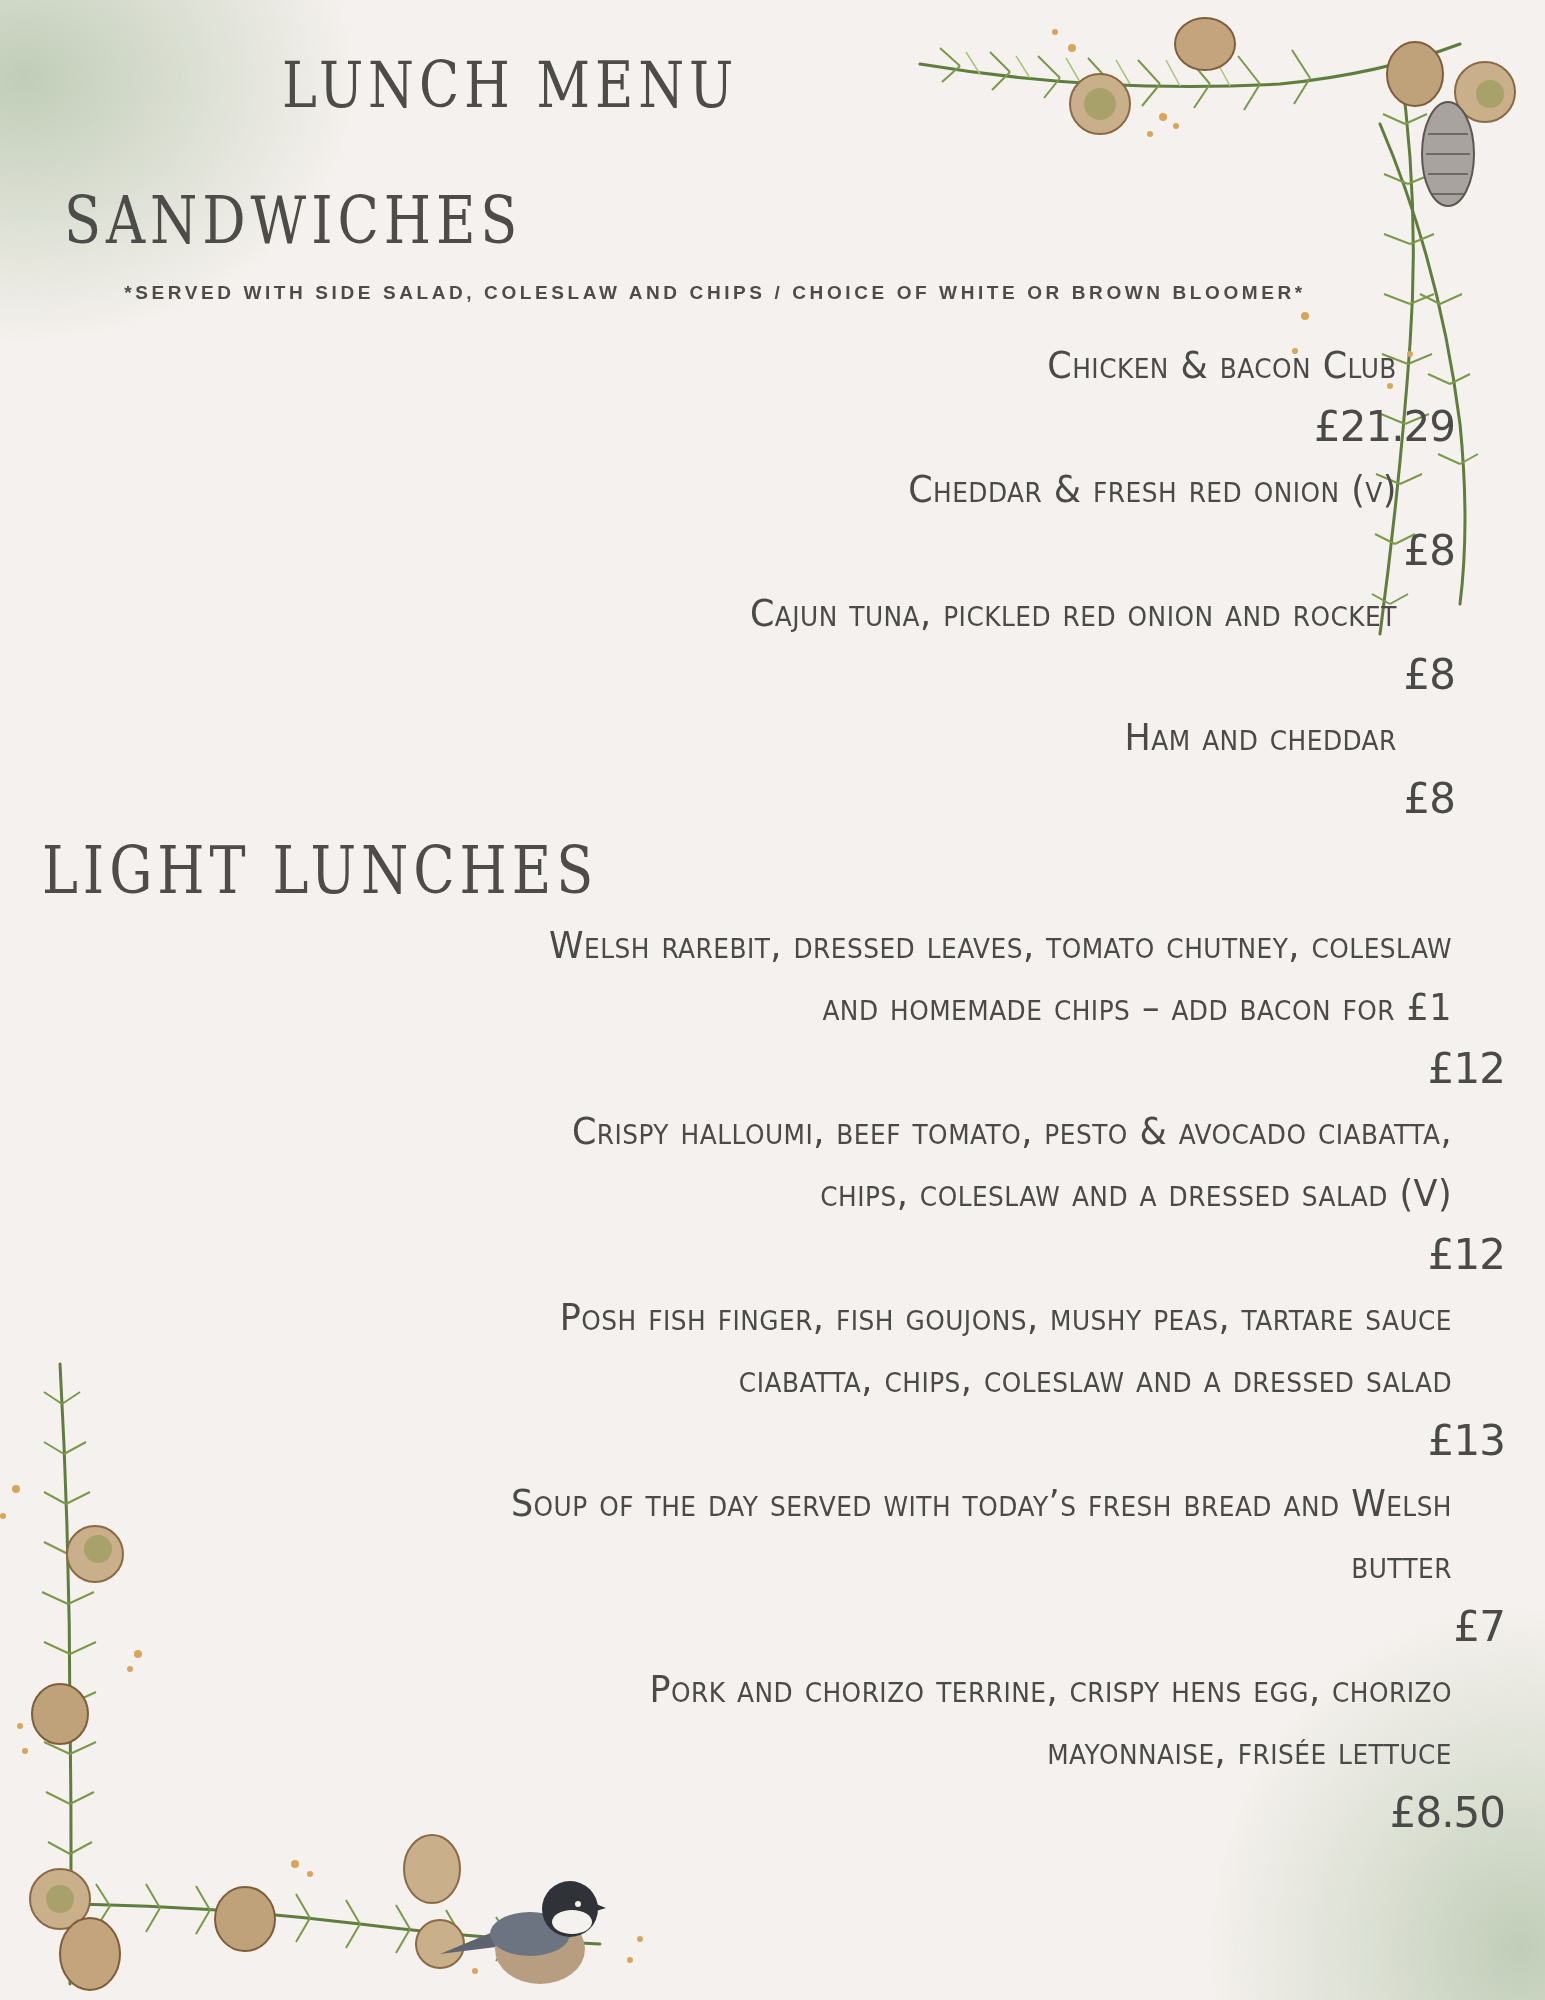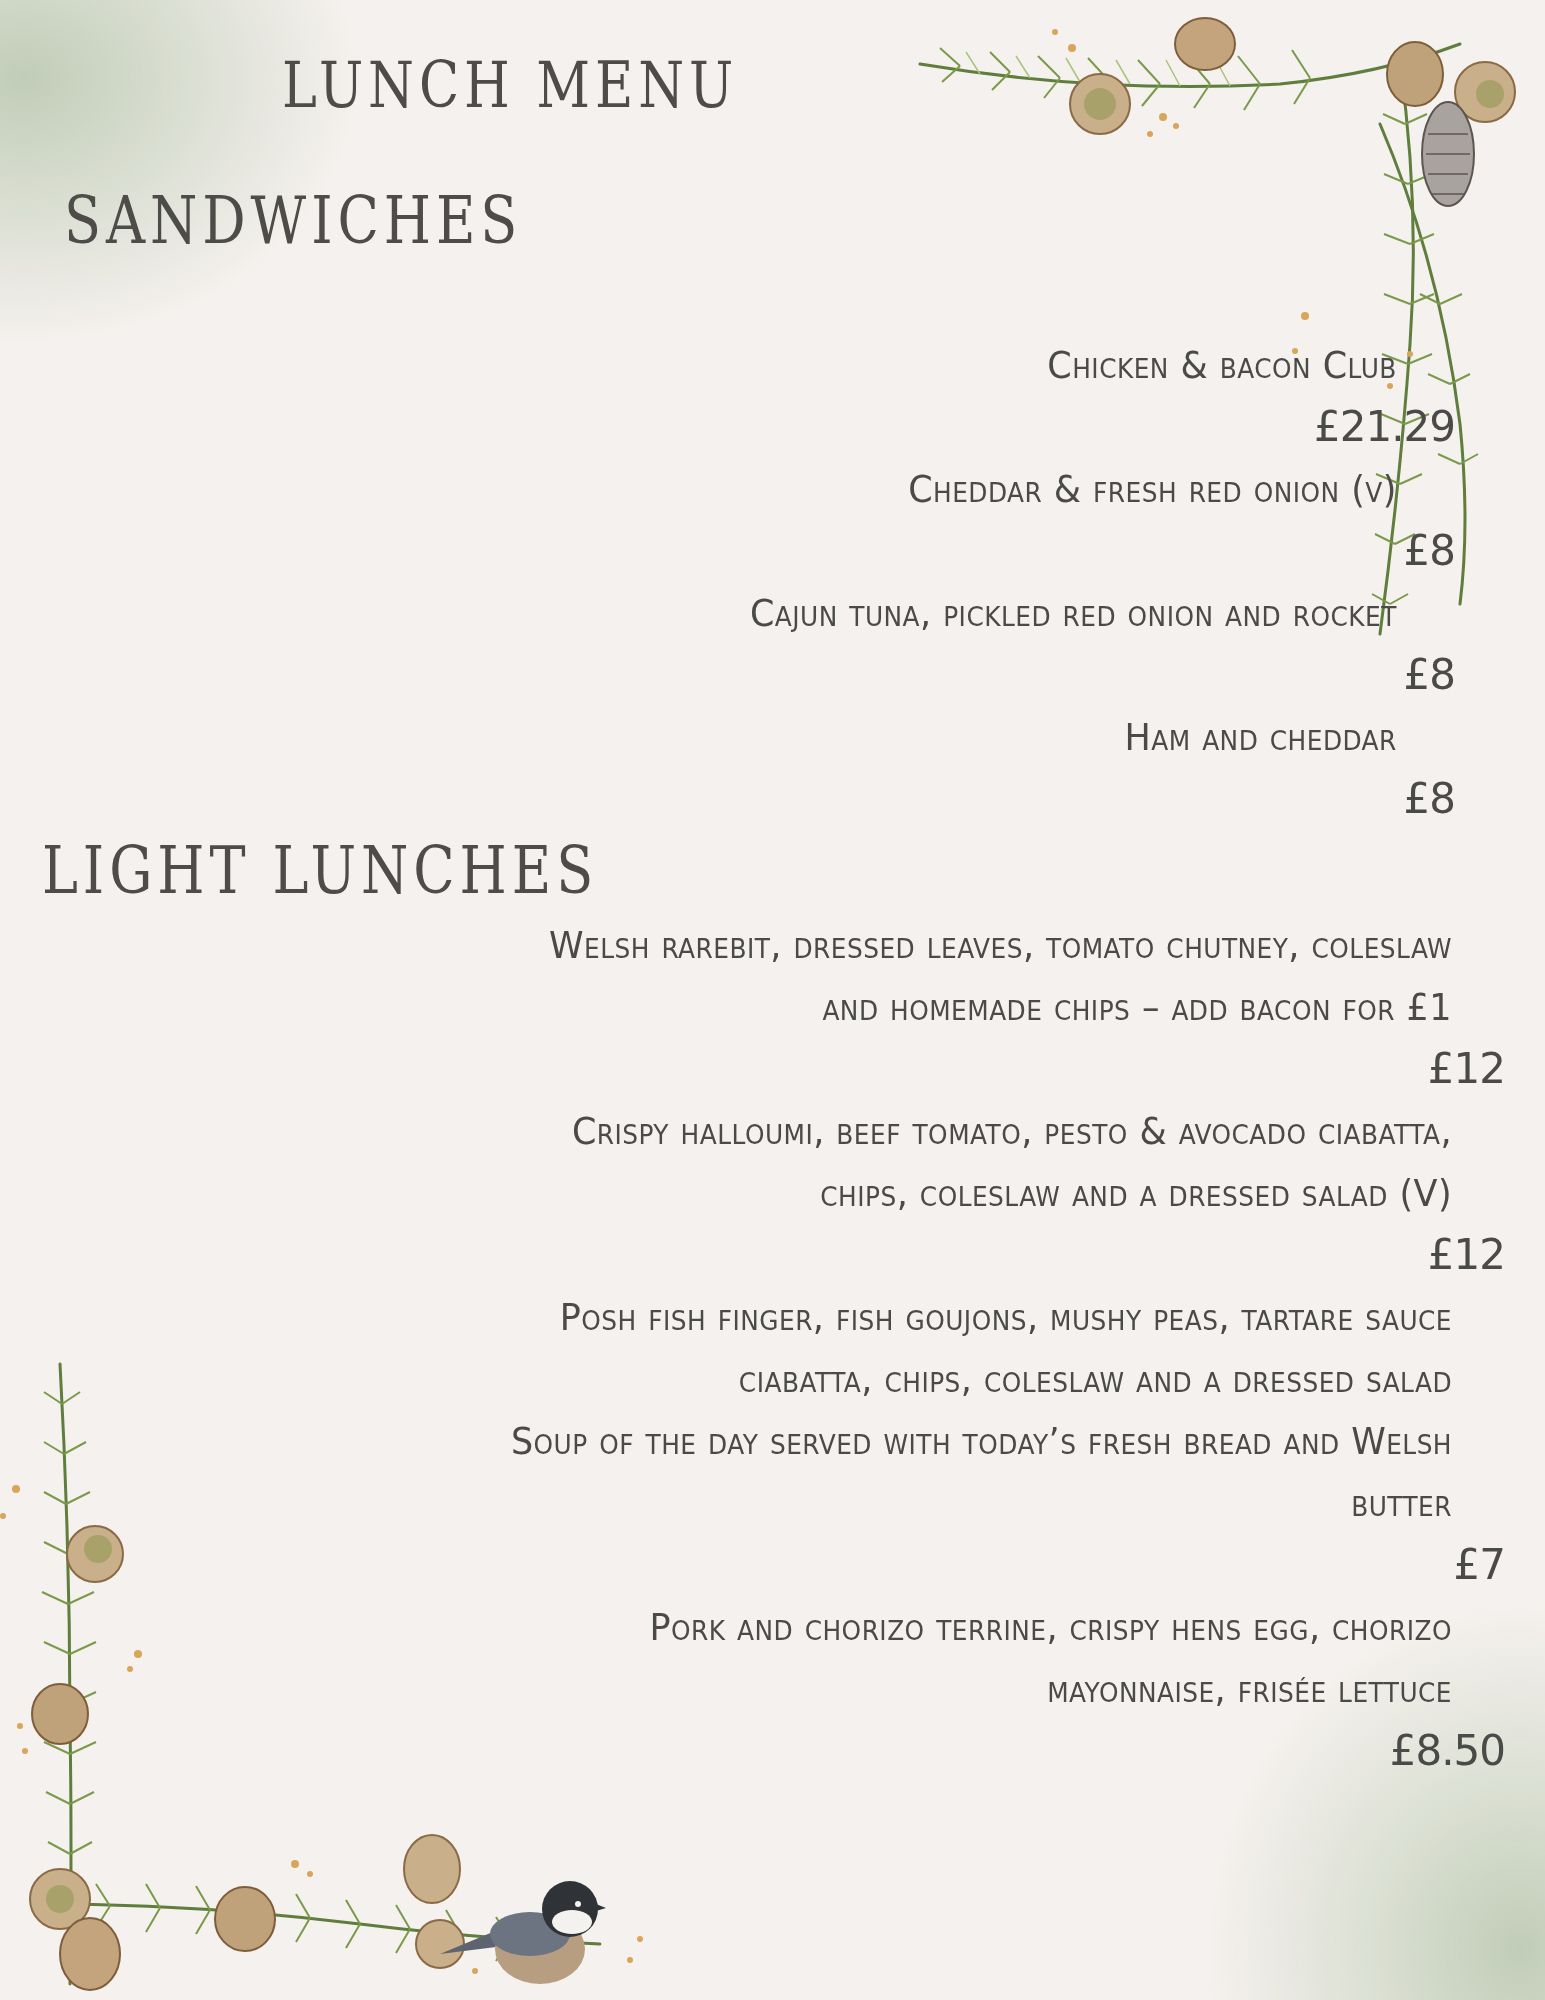--- a/index.html
+++ b/index.html
@@ -185,20 +185,21 @@
       <circle cx="475" cy="627" r="3"></circle>
         <circle cx="630" cy="616" r="3"></circle>
         <circle cx="640" cy="595" r="3"></circle>
     </g>
   </svg>
 
   <h1 class="heading title">LUNCH MENU</h1>
 
   <h2 class="heading sec-sandwiches">SANDWICHES</h2>
 
+  <div class="note">*SERVED WITH SIDE SALAD, COLESLAW AND CHIPS / CHOICE OF WHITE OR BROWN BLOOMER*</div>
 
   <div class="items sand">
     <div>
       <div class="item-name">Chicken &amp; bacon Club</div>
       <div class="item-price">£21.29</div>
     </div>
     <div>
       <div class="item-name">Cheddar &amp; fresh red onion (v)</div>
       <div class="item-price">£8</div>
     </div>
@@ -221,20 +222,21 @@
       <div class="item-price">£12</div>
     </div>
     <div>
       <div class="item-name">Crispy halloumi, beef tomato, pesto &amp; avocado ciabatta,</div>
       <div class="item-name">chips, coleslaw and a dressed salad (V)</div>
       <div class="item-price">£12</div>
     </div>
     <div>
       <div class="item-name">Posh fish finger, fish goujons, mushy peas, tartare sauce</div>
       <div class="item-name">ciabatta, chips, coleslaw and a dressed salad</div>
+      <div class="item-price">£13</div>
     </div>
     <div>
       <div class="item-name">Soup of the day served with today’s fresh bread and Welsh</div>
       <div class="item-name">butter</div>
       <div class="item-price">£7</div>
     </div>
     <div>
       <div class="item-name">Pork and chorizo terrine, crispy hens egg, chorizo</div>
       <div class="item-name">mayonnaise, frisée lettuce</div>
       <div class="item-price">£8.50</div>

